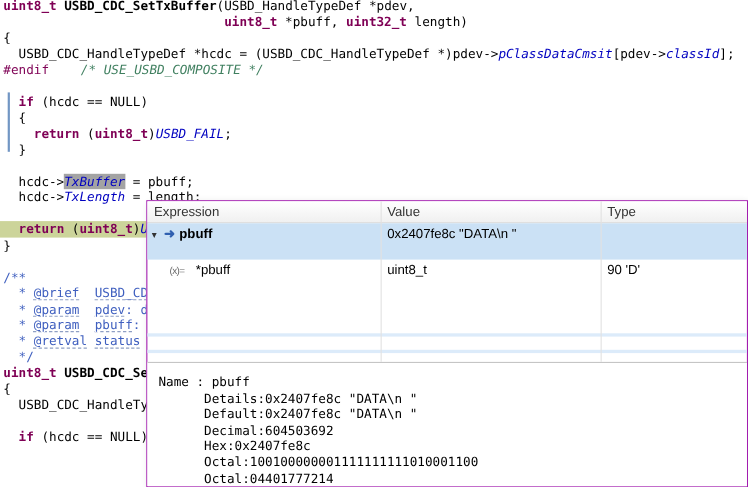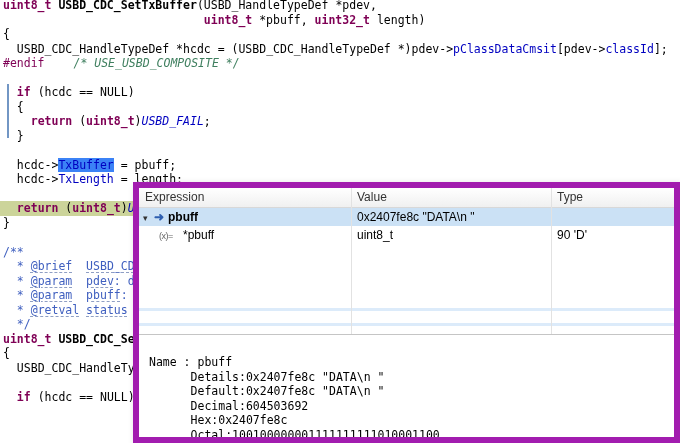--- a/index.html
+++ b/index.html
@@ -6,53 +6,53 @@
   .stage{position:relative;width:680px;height:443px;background:#fff;overflow:hidden;
          font-family:"DejaVu Sans Mono",monospace;font-size:11.5px;color:#000;}
 
   
   .code{position:absolute;left:3px;top:-2px;right:0;line-height:14.5px;white-space:pre;z-index:1;}
   .line{height:14.5px;}
   .debug-line{background:#ccd49a;margin-left:-3px;padding-left:3px;}
   .kw{color:#7f0055;font-weight:bold;}
   .st{color:#000;}
   .fn{color:#000;font-weight:bold;}
-  .fld{color:#0000c0;}
+  .fld{color:#0000c0;font-style:italic;}
   .enu{color:#0000c0;font-style:italic;}
   .cm{color:#3f7f5f;font-style:italic;margin-left:22px;}
   .pp{color:#7f0055;}
   .doc{color:#3f5fbf;}
   .doctag,.docu{color:#3f5fbf;text-decoration:underline dashed #8f9fc4;text-decoration-thickness:1px;text-underline-offset:2px;}
-  .hl{background:#3b82f6;text-align:center;}
+  .hl{background:#a3a3a3;text-align:center;}
   .range-indicator{position:absolute;left:7px;top:84px;width:2px;height:54px;background:#7296c4;z-index:2;}
 
   
   .popup{position:absolute;left:133px;top:182px;width:547px;height:261px;background:#fff;
-         border:6px solid #a21caf;box-shadow:3px 3px 8px rgba(0,0,0,0.2);z-index:10;box-sizing:border-box;
+         border:1px solid #a21caf;box-shadow:3px 3px 8px rgba(0,0,0,0.2);z-index:10;box-sizing:border-box;
          font-family:"Liberation Sans",sans-serif;font-size:12px;}
   .tbl-header{display:grid;grid-template-columns:212px 200px 133px;height:20px;line-height:19px;
          background:linear-gradient(#ffffff,#f0f0f0);border-bottom:1px solid #d8d8d8;box-sizing:border-box;color:#333;}
   .th{padding-left:6px;overflow:hidden;}
-  .prow{display:grid;grid-template-columns:212px 200px 133px;height:18px;line-height:18px;box-sizing:border-box;}
+  .prow{display:grid;grid-template-columns:212px 200px 133px;height:33px;line-height:18px;box-sizing:border-box;}
   .prow.selected{background:#cbe1f5;}
   .cell{overflow:hidden;white-space:pre;}
   .c-expr{padding-left:4px;}
   .child .c-expr{padding-left:20px;}
   .c-type,.c-value{padding-left:6px;}
   .twistie{display:inline-block;width:11px;font-size:9px;color:#333;}
   .ptr-icon{display:inline-block;width:14px;color:#2f5fb0;font-weight:bold;}
   .x-icon{display:inline-block;width:24px;font-size:9px;color:#666;letter-spacing:-0.5px;}
   .expr-bold{font-weight:bold;}
   .colsep{position:absolute;top:0;width:1px;height:146px;background:#e2e2e2;z-index:3;}
   .sep1{left:212px;}.sep2{left:412px;}
   .stripe{position:absolute;left:0;right:0;height:3px;background:#dcebfa;}
   .stripe1{top:120px;}.stripe2{top:135px;}
   .details{position:absolute;left:0;right:0;top:146px;bottom:0;border-top:1px solid #c5c5c5;background:#fff;
          font-family:"DejaVu Sans Mono",monospace;font-size:11.5px;line-height:14.6px;
-         padding:20px 0 0 10px;white-space:pre;overflow:hidden;color:#000;}
+         padding:10px 0 0 10px;white-space:pre;overflow:hidden;color:#000;}
 </style>
 </head>
 <body>
 
 <div class="stage">
 
   <div class="code"><div class="line"><span class="kw">uint8_t</span><span> </span><span class="fn">USBD_CDC_SetTxBuffer</span><span>(</span><span class="st">USBD_HandleTypeDef</span><span> *pdev,</span></div><div class="line"><span>                             </span><span class="kw">uint8_t</span><span> *pbuff, </span><span class="kw">uint32_t</span><span> length)</span></div><div class="line"><span>{</span></div><div class="line"><span>  </span><span class="st">USBD_CDC_HandleTypeDef</span><span> *hcdc = (</span><span class="st">USBD_CDC_HandleTypeDef</span><span> *)pdev-&gt;</span><span class="fld">pClassDataCmsit</span><span>[pdev-&gt;</span><span class="fld">classId</span><span>];</span></div><div class="line"><span class="pp">#endif</span><span> </span><span class="cm">/* USE_USBD_COMPOSITE */</span></div><div class="line"></div><div class="line"><span>  </span><span class="kw">if</span><span> (hcdc == NULL)</span></div><div class="line"><span>  {</span></div><div class="line"><span>    </span><span class="kw">return</span><span> (</span><span class="kw">uint8_t</span><span>)</span><span class="enu">USBD_FAIL</span><span>;</span></div><div class="line"><span>  }</span></div><div class="line"></div><div class="line"><span>  hcdc-&gt;</span><span class="fld hl">TxBuffer</span><span> = pbuff;</span></div><div class="line"><span>  hcdc-&gt;</span><span class="fld">TxLength</span><span> = length;</span></div><div class="line"></div><div class="line debug-line"><span>  </span><span class="kw">return</span><span> (</span><span class="kw">uint8_t</span><span>)</span><span class="enu">USBD_OK</span><span>;</span></div><div class="line"><span>}</span></div><div class="line"></div><div class="line"><span class="doc">/**</span></div><div class="line"><span class="doc">  * </span><span class="doctag">@brief</span><span class="doc">  </span><span class="docu">USBD_CD</span></div><div class="line"><span class="doc">  * </span><span class="doctag">@param</span><span class="doc">  </span><span class="docu">pdev</span><span class="doc">: d</span></div><div class="line"><span class="doc">  * </span><span class="doctag">@param</span><span class="doc">  </span><span class="docu">pbuff</span><span class="doc">:</span></div><div class="line"><span class="doc">  * </span><span class="doctag">@retval</span><span class="doc"> </span><span class="docu">status</span></div><div class="line"><span class="doc">  */</span></div><div class="line"><span class="kw">uint8_t</span><span> </span><span class="fn">USBD_CDC_Se</span></div><div class="line"><span>{</span></div><div class="line"><span>  </span><span class="st">USBD_CDC_HandleTy</span></div><div class="line"></div><div class="line"><span>  </span><span class="kw">if</span><span> (hcdc == NULL)</span></div></div>
 
   <div class="range-indicator"></div>
 

